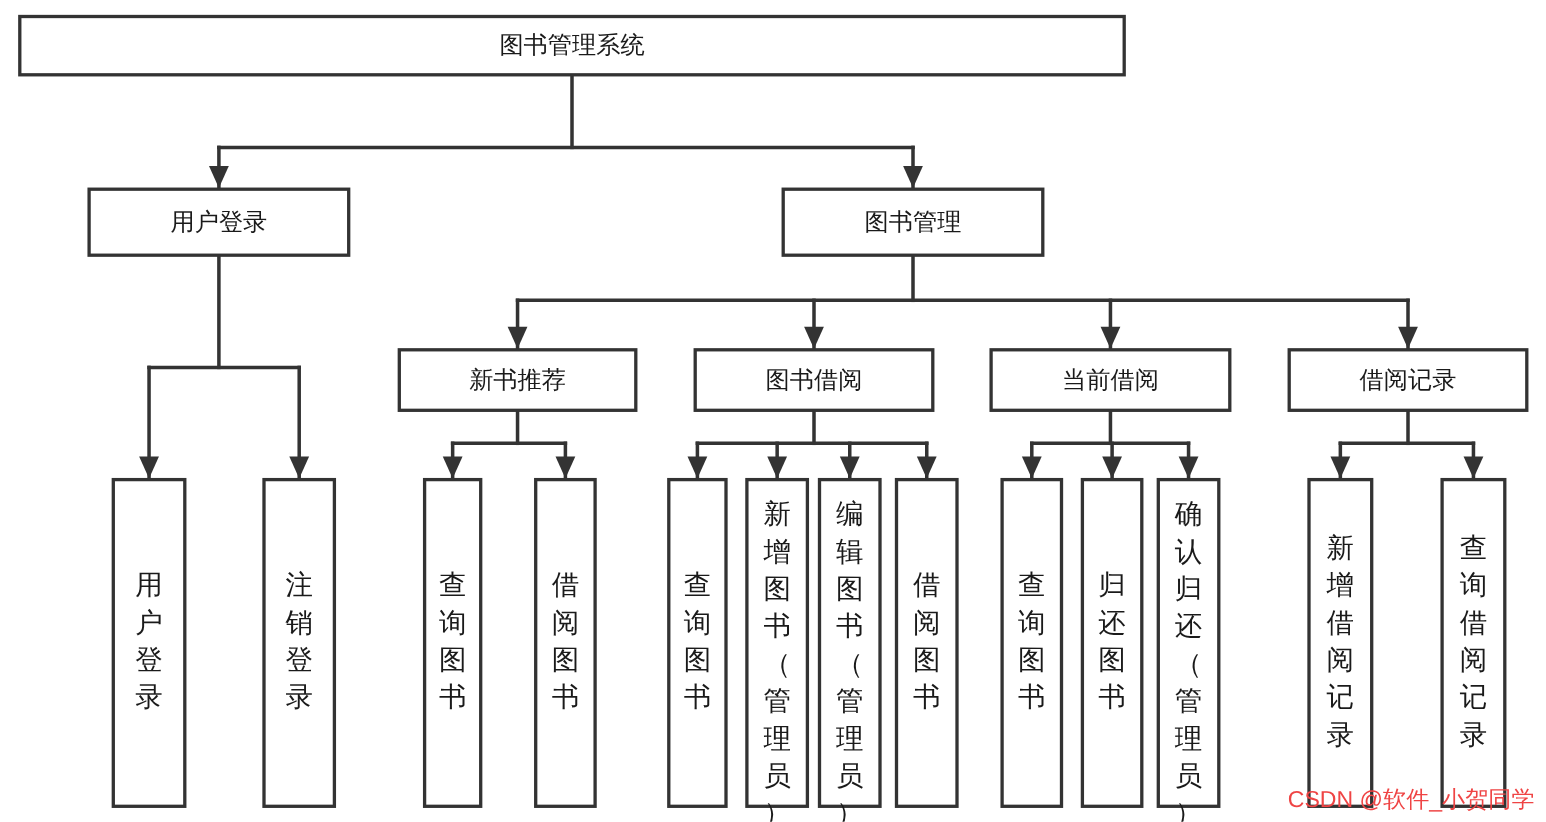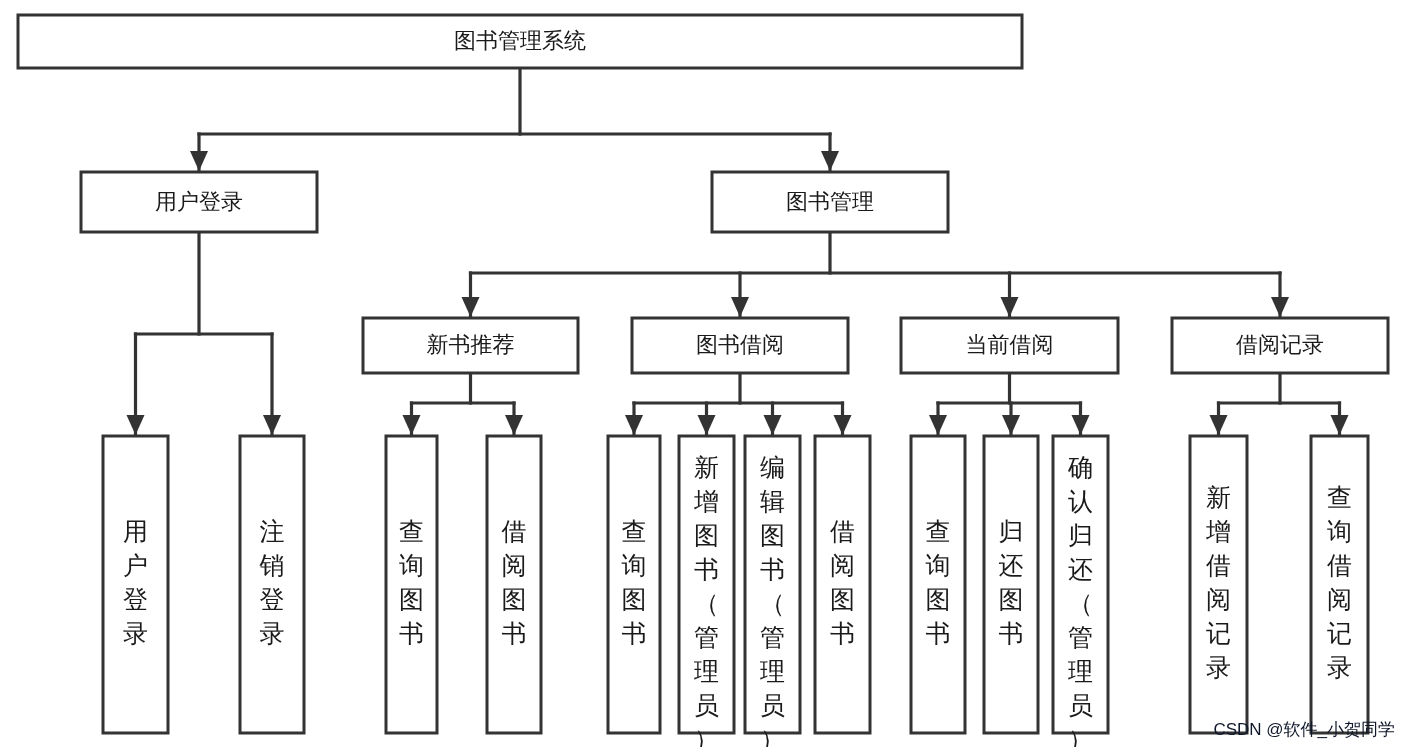--- a/index.html
+++ b/index.html
@@ -45,22 +45,22 @@
     font-size: 22px;
     fill: #1a1a1a;
     text-anchor: middle;
     dominant-baseline: middle;
   }
   .watermark {
     position: absolute;
     right: 10px;
     bottom: 6px;
     font-family: "Liberation Sans", "DejaVu Sans", sans-serif;
-    font-size: 17px;
-    color: #0f172a;
+    font-size: 21px;
+    color: #ef4444;
     white-space: nowrap;
     user-select: none;
   }
 </style>
 </head>
 <body>
 
 <div id="diagram-root">
   <svg id="tree-svg" viewBox="0 0 1405 747" xmlns="http://www.w3.org/2000/svg">
     <g id="connectors-layer">

